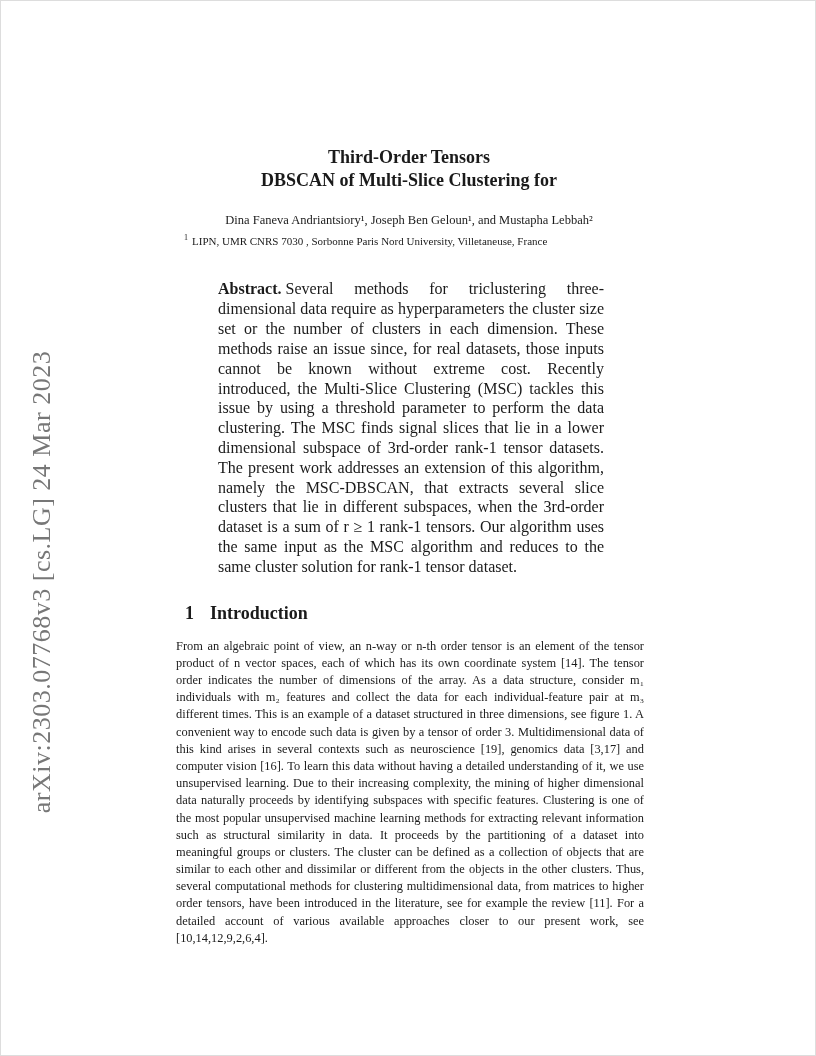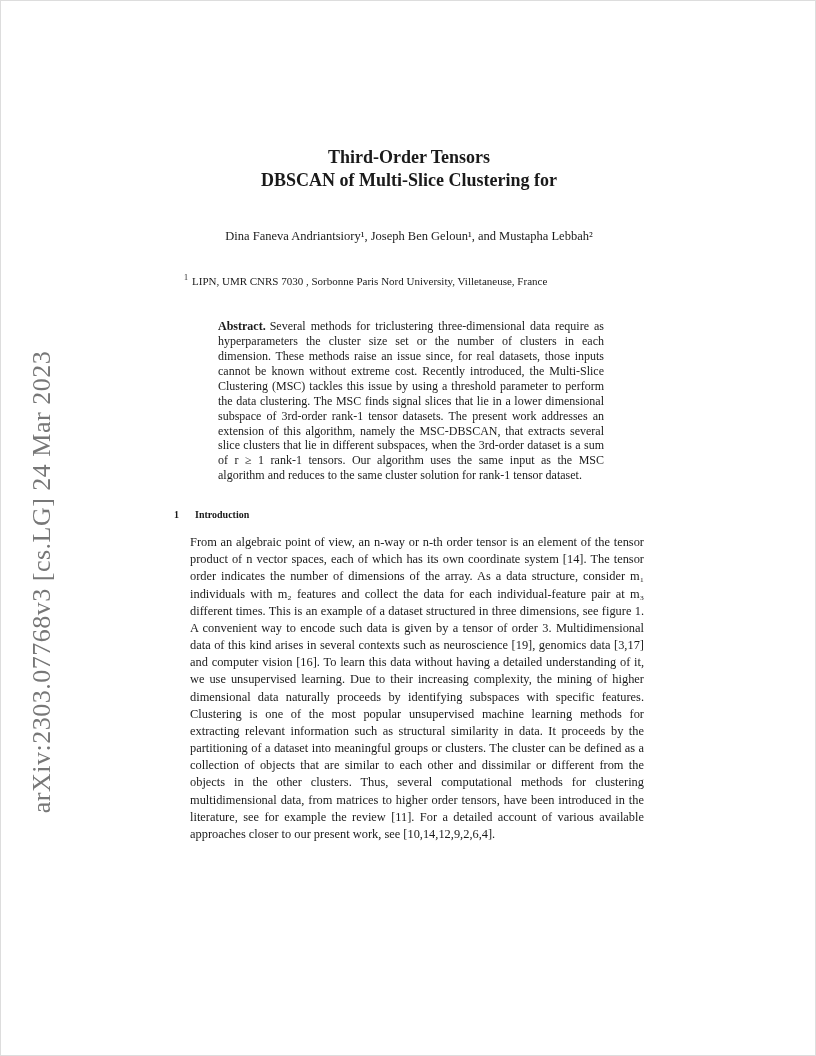--- a/index.html
+++ b/index.html
@@ -42,54 +42,54 @@
   }
   .title {
     margin: 0;
     text-align: center;
     font-size: 18px;
     font-weight: bold;
     line-height: 1.3;
   }
   .title-line { display: block; }
   .authors {
-    margin-top: 36px;
+    margin-top: 20px;
     text-align: center;
     font-size: 12.5px;
   }
   .affiliations {
-    margin-top: 28px;
+    margin-top: 4px;
     padding-left: 10px;
     font-size: 11px;
     line-height: 1.45;
   }
   .affiliation sup {
     font-size: 8px;
     margin-right: 4px;
   }
   .abstract {
     margin-top: 30px;
     margin-left: 44px;
     margin-right: 40px;
-    font-size: 12px;
+    font-size: 16px;
     line-height: 1.24;
     text-align: justify;
   }
   .abstract-label {
     font-weight: bold;
     margin-right: 4px;
   }
   .section-heading {
-    margin: 26px 0 0 0;
-    font-size: 10px;
+    margin: 26px 0 0 11px;
+    font-size: 18px;
     font-weight: bold;
   }
   .section-number { margin-right: 16px; }
   .body-paragraph {
-    margin: 14px 0 0 16px;
+    margin: 14px 0 0 2px;
     font-size: 12.4px;
     line-height: 1.385;
     text-align: justify;
   }
 </style>
 </head>
 <body>
 
 <div class="page">
 

